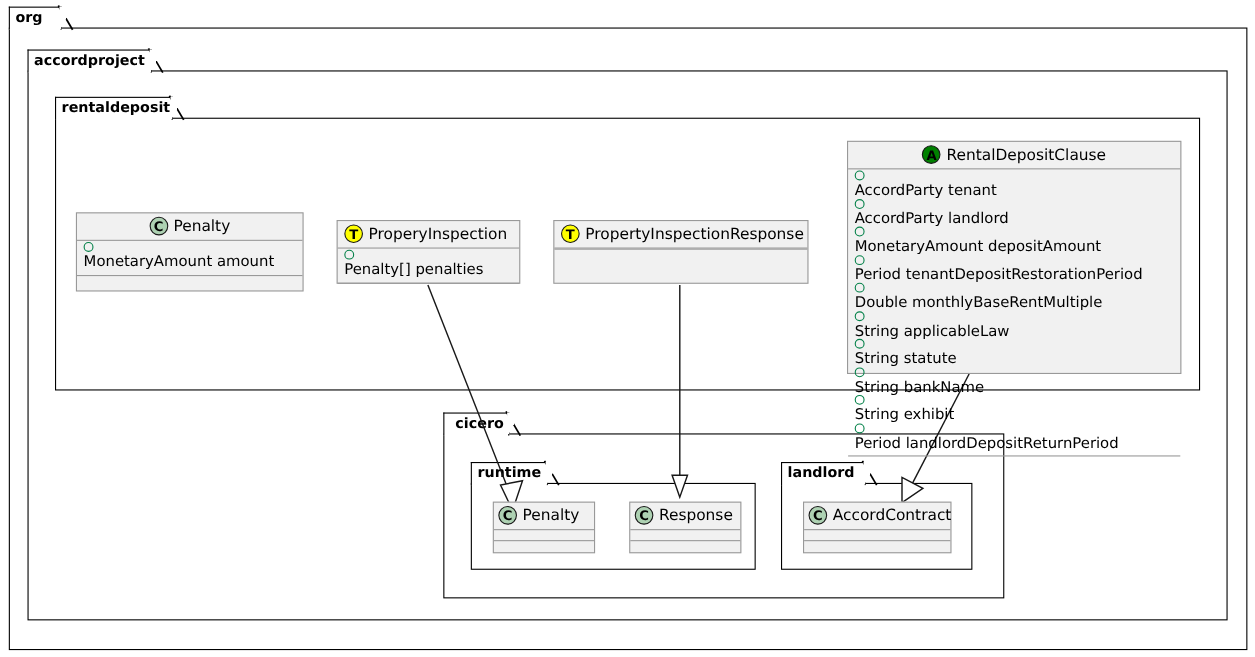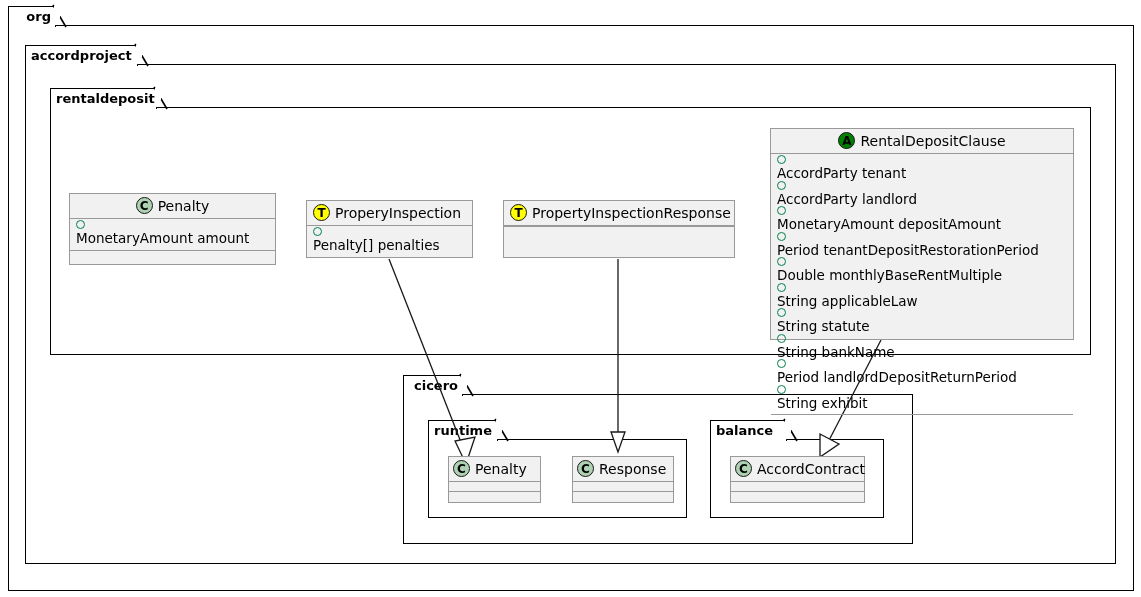--- a/index.html
+++ b/index.html
@@ -160,21 +160,21 @@
     height: 597px;
     z-index: 4;
     pointer-events: none;
   }
 </style>
 </head>
 <body>
 
 <div id="canvas">
 
-  <div class="pkg" style="left:8px; top:6px; width:1126px; height:585px;text-align:right;">
+  <div class="pkg" style="left:8px; top:6px; width:1126px; height:585px;">
     <div class="pkg-tab" style="width:48px;">
       <span>org</span>
       <svg class="slash" viewBox="0 0 14 24">
         <path d="M0,0 L13,22" stroke="#000000" stroke-width="1.6" fill="none"></path>
       </svg>
     </div>
     <div class="pkg-body" style="top:19px; width:1126px; height:566px;"></div>
   </div>
 
   <div class="pkg" style="left:25px; top:45px; width:1141px; height:519px;">
@@ -212,21 +212,21 @@
       <span>runtime</span>
       <svg class="slash" viewBox="0 0 14 24">
         <path d="M0,0 L13,22" stroke="#000000" stroke-width="1.6" fill="none"></path>
       </svg>
     </div>
     <div class="pkg-body" style="top:19px; width:259px; height:79px;"></div>
   </div>
 
   <div class="pkg" style="left:710px; top:420px; width:174px; height:98px;">
     <div class="pkg-tab" style="width:77px;">
-      <span>balance</span>
+      <span>landlord</span>
       <svg class="slash" viewBox="0 0 14 24">
         <path d="M0,0 L13,22" stroke="#000000" stroke-width="1.6" fill="none"></path>
       </svg>
     </div>
     <div class="pkg-body" style="top:19px; width:174px; height:79px;"></div>
   </div>
 
   <svg id="arrows" viewBox="0 0 1141 597">
 
     <g>
@@ -321,25 +321,25 @@
       <div class="attr">
         <span class="vis"></span>
         <span>String statute</span>
       </div>
       <div class="attr">
         <span class="vis"></span>
         <span>String bankName</span>
       </div>
       <div class="attr">
         <span class="vis"></span>
+        <span>String exhibit</span>
+      </div>
+      <div class="attr">
+        <span class="vis"></span>
         <span>Period landlordDepositReturnPeriod</span>
-      </div>
-      <div class="attr">
-        <span class="vis"></span>
-        <span>String exhibit</span>
       </div>
     </div>
     <div class="cls-sep"></div>
     <div class="cls-methods"></div>
   </div>
 
   <div class="cls" style="left:448px; top:456px; width:93px; height:47px;">
     <div class="cls-header left" style="padding:3px 4px 4px 4px;">
       <span class="icon icon-C">C</span>
       <span>Penalty</span>

